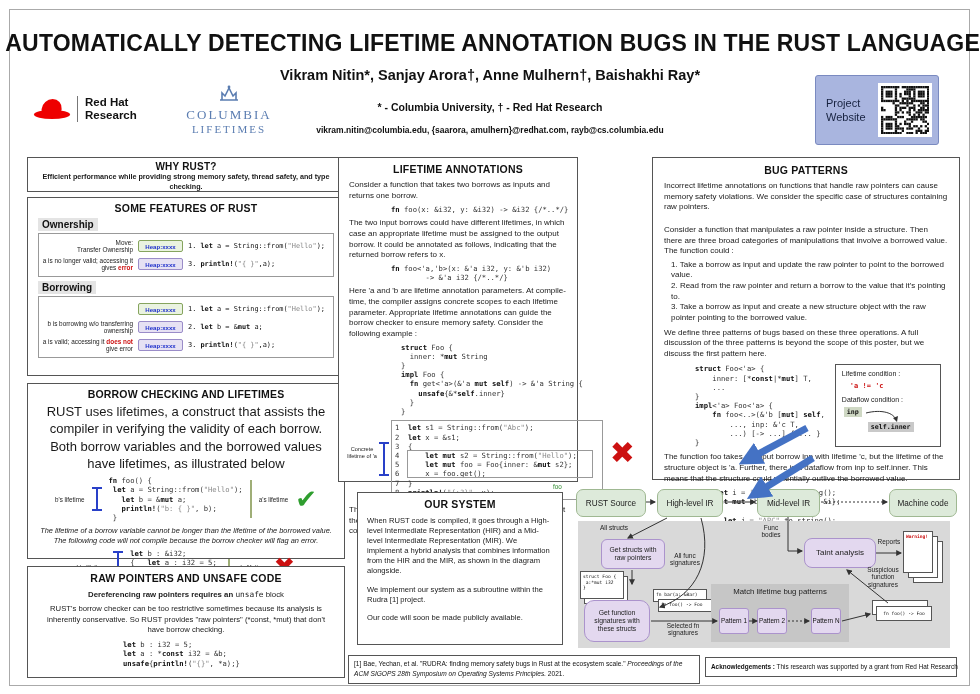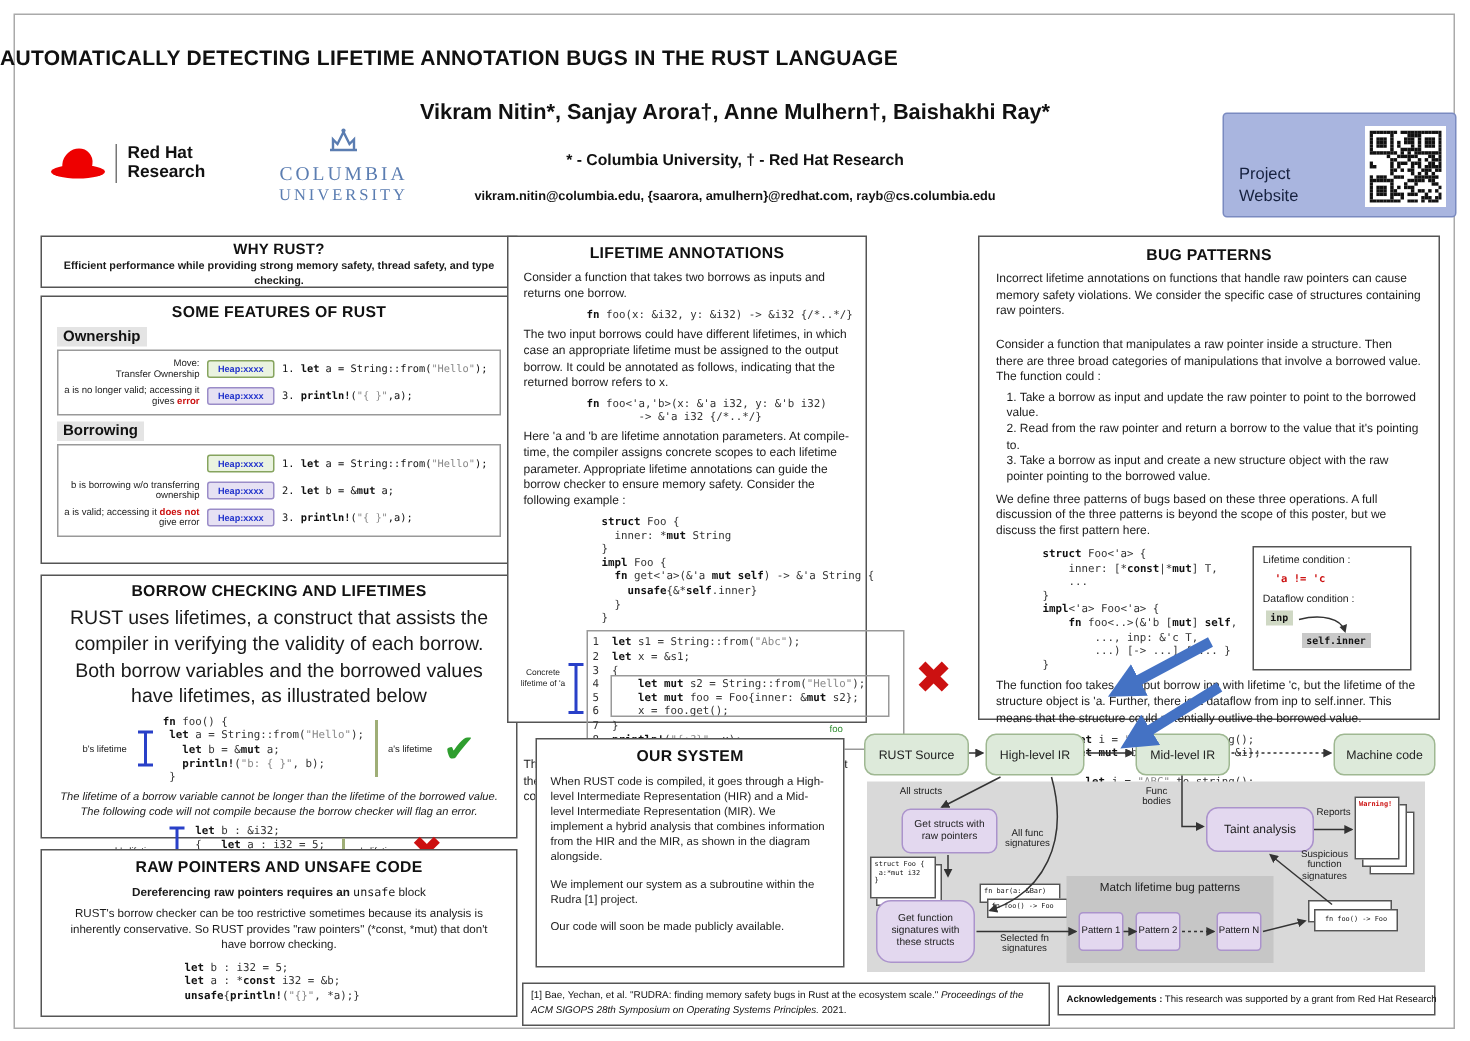--- a/index.html
+++ b/index.html
@@ -13,33 +13,33 @@
   .mono{font-family:"DejaVu Sans Mono",monospace}
   .code .cl{font-family:"DejaVu Sans Mono",monospace;white-space:pre;font-size:7.2px;line-height:1.28;color:#333}
   .kw{font-weight:bold;color:#111}
   .str{color:#888}
   .cmt{color:#cc2222}
   .red{color:#cc1111;font-weight:bold}
   .green-t{color:#2e8b2e}
   .blue-t{color:#2940c8}
   .orange-t{color:#cc7a22}
   
-  .title{position:absolute;left:0;top:30px;width:100%;text-align:left;font-size:14px;font-weight:bold;letter-spacing:.2px}
+  .title{position:absolute;left:0;top:30px;width:100%;text-align:right;font-size:23px;font-weight:bold;letter-spacing:.2px}
   .authors{position:absolute;left:0;top:67px;width:100%;text-align:center;font-size:14.5px;font-weight:bold}
   .affil{position:absolute;left:0;top:101px;width:100%;text-align:center;font-size:10.5px;font-weight:bold}
   .emails{position:absolute;left:0;top:125px;width:100%;text-align:center;font-size:8.5px;font-weight:bold}
   .redhat{position:absolute;left:34px;top:96px;display:flex;align-items:center;gap:7px}
   .fedora{position:relative;width:36px;height:24px}
   .fedora .dome{position:absolute;left:8px;top:2px;width:20px;height:13px;background:#e00;border-radius:10px 10px 2px 2px;transform:skewX(-6deg)}
   .fedora .brim{position:absolute;left:0;top:13px;width:36px;height:9px;background:#e00;border-radius:50%}
   .rh-text{border-left:1.5px solid #777;padding-left:7px;font-size:11.5px;font-weight:bold;line-height:1.12}
   .columbia{position:absolute;left:160px;top:85px;width:138px;text-align:center;color:#5b7db1;font-family:"Liberation Serif",serif}
   .columbia .c1{font-size:13px;letter-spacing:2px}
   .columbia .c2{font-size:11px;letter-spacing:2px}
-  .qrbox{position:absolute;left:815px;top:75px;width:156px;height:70px;background:#a9b5df;border:1px solid #7a8ac0;border-radius:3px;display:flex;align-items:flex-end;justify-content:space-between;padding:6px}
+  .qrbox{position:absolute;left:815px;top:75px;width:124px;height:70px;background:#a9b5df;border:1px solid #7a8ac0;border-radius:3px;display:flex;align-items:center;justify-content:space-between;padding:6px}
   .qrlabel{font-size:11px;color:#16213f;line-height:1.3;padding-left:4px}
   .qr{width:54px;height:54px;background:#fff;display:flex;align-items:center;justify-content:center}
   
   .subhead{display:inline-block;background:#e4e4e4;font-weight:bold;font-size:10px;padding:1px 4px;margin:3px 0 2px 10px}
   .fbox{border:1px solid #999;margin:0 10px;padding:3px 2px}
   .orow{display:flex;align-items:center;height:18px}
   .olabel{width:97px;text-align:right;font-size:6.4px;line-height:1.12;padding-right:5px;color:#222}
   .badge{width:45px;flex:none;font-size:6.1px;font-weight:bold;color:#2233cc;text-align:center;border-radius:2px;padding:1.5px 0;margin-right:5px;font-family:"Liberation Sans",sans-serif}
   .badge.green{background:#eaf3e0;border:1px solid #86a45e}
   .badge.purple{background:#e6e1f3;border:1px solid #9a8cc8}
@@ -89,21 +89,21 @@
 </div>
 
 <div class="columbia">
   <span>
     <svg width="24" height="18" viewBox="0 0 24 18">
         <path d="M3 15 h18 M5 15 V8 l3 3 4-8 4 8 3-3 v7" stroke="#5b7db1" fill="none" stroke-width="1.6"></path>
         <circle cx="12" cy="2" r="1.4" fill="#5b7db1"></circle>
       </svg>
   </span>
   <div class="c1">COLUMBIA</div>
-  <div class="c2">UNIVERSITY</div>
+  <div class="c2">LIFETIMES</div>
 </div>
 
 <div class="qrbox">
   <div class="qrlabel">
     <div>Project</div>
     <div>Website</div>
   </div>
   <div class="qr">
       <svg width="48.3" height="48.3" fill="#111">
         <rect x="0.0" y="0.0" width="2.3" height="2.3"></rect>

